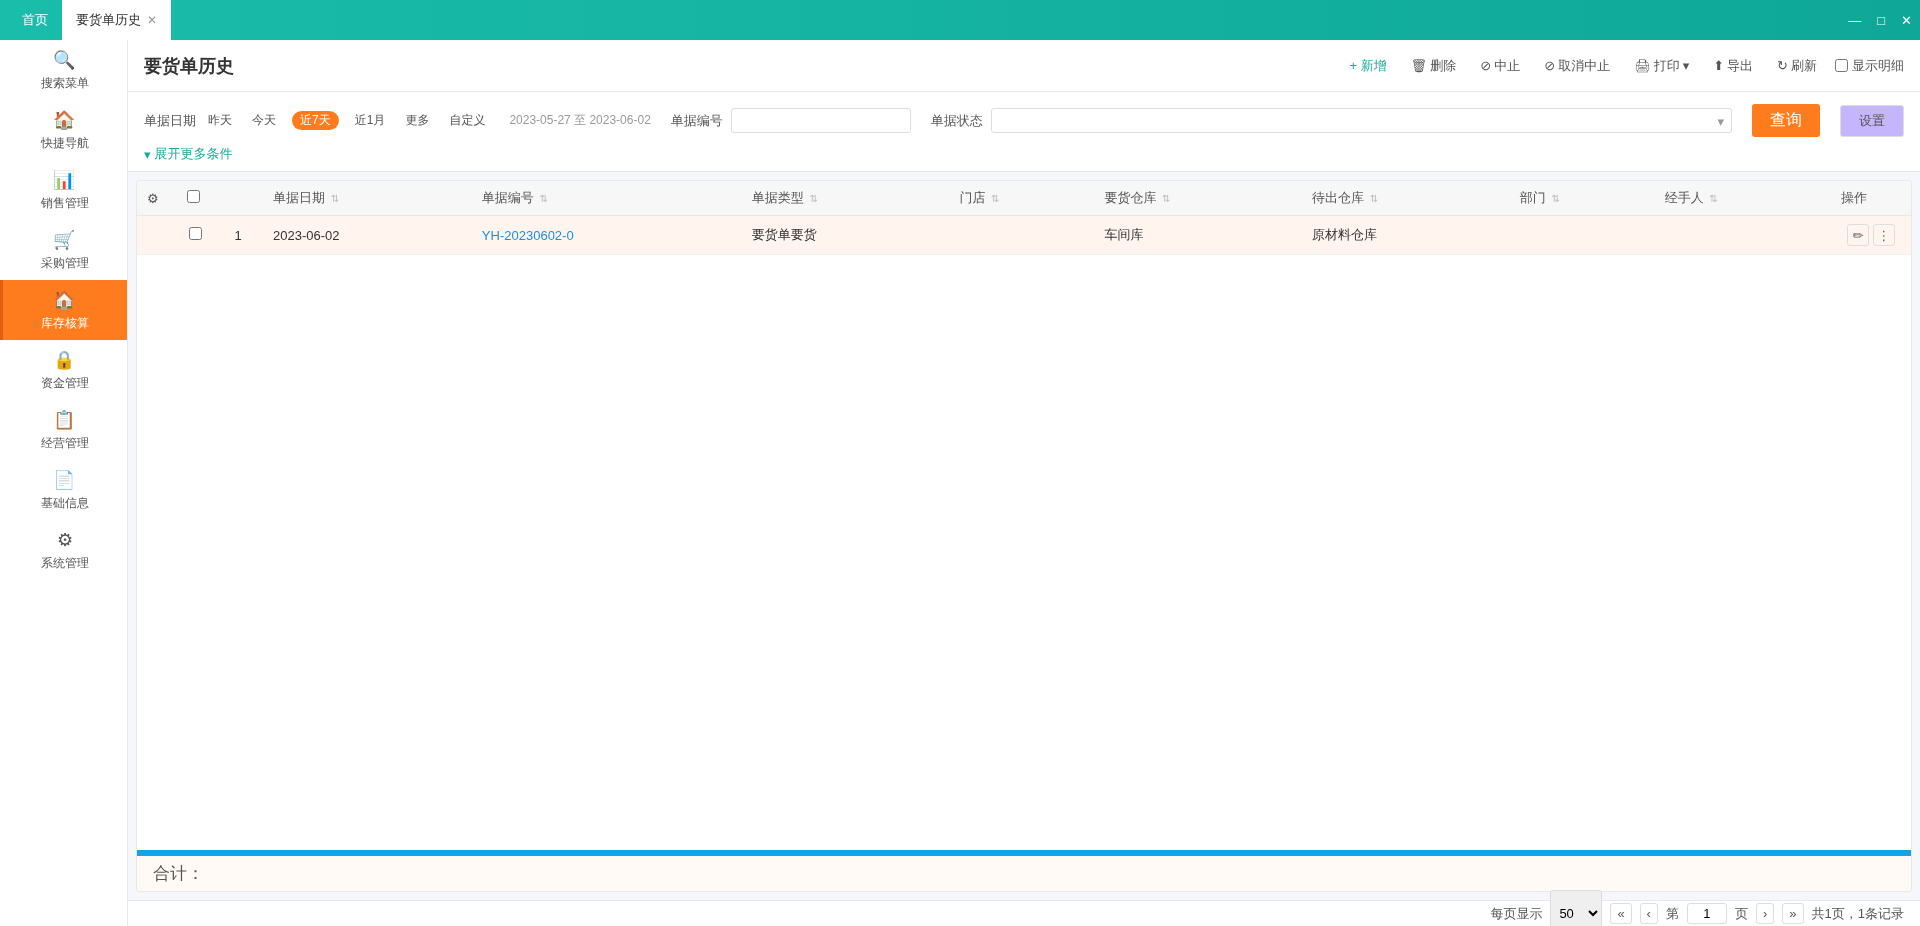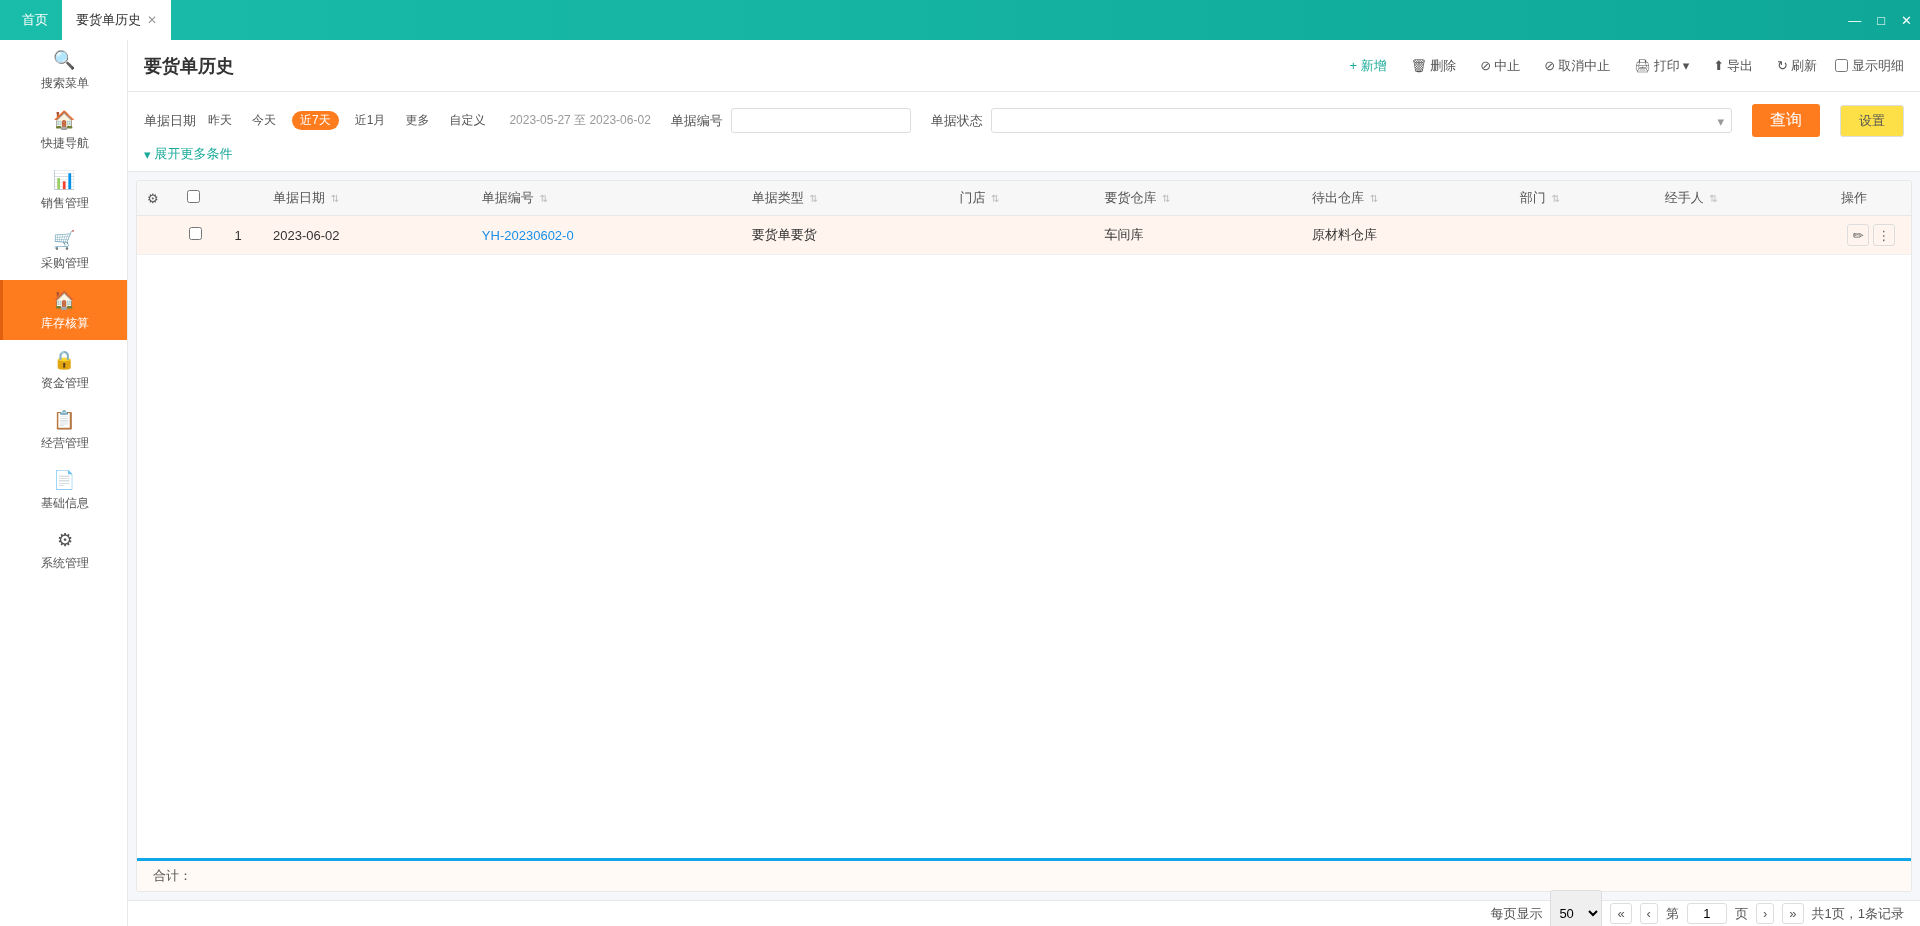--- a/index.html
+++ b/index.html
@@ -134,21 +134,21 @@
     .btn-query {
       background: #ff7c1e;
       color: #fff;
       border: none;
       padding: 6px 18px;
       border-radius: 3px;
       cursor: pointer;
       font-size: 16px;
     }
     .btn-setting {
-      background: #fde047;
+      background: #c4b5fd;
       color: #555;
       border: 1px solid #ddd;
       padding: 6px 18px;
       border-radius: 3px;
       cursor: pointer;
       font-size: 13px;
     }
     .checkbox-display {
       display: flex;
       align-items: center;
@@ -297,23 +297,23 @@
       border: 1px solid #ddd;
       border-radius: 3px;
       cursor: pointer;
       color: #666;
       font-size: 13px;
     }
 
     
     .table-footer {
       background: #fffaf5;
-      border-top: 3px solid #0ea5e9;
+      border-top: 6px solid #0ea5e9;
       padding: 6px 16px;
-      font-size: 13px;
+      font-size: 17px;
       color: #555;
       flex-shrink: 0;
       margin-top: auto;
     }
 
     
     .pagination-bar {
       background: #fff;
       border-top: 1px solid #e8e8e8;
       height: 26px;

